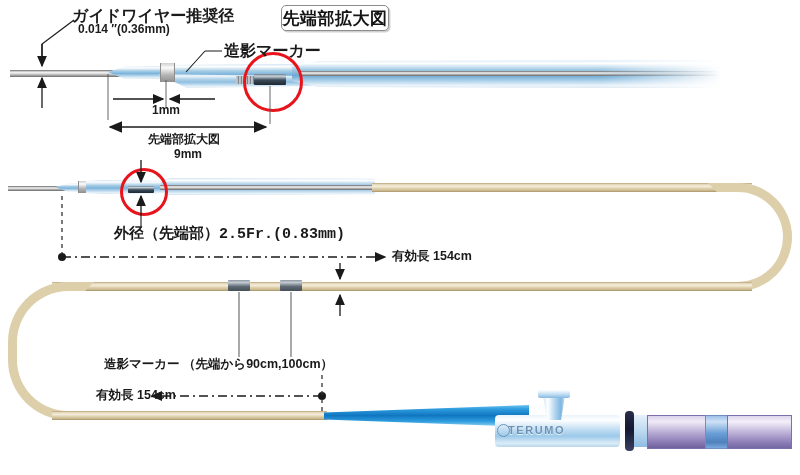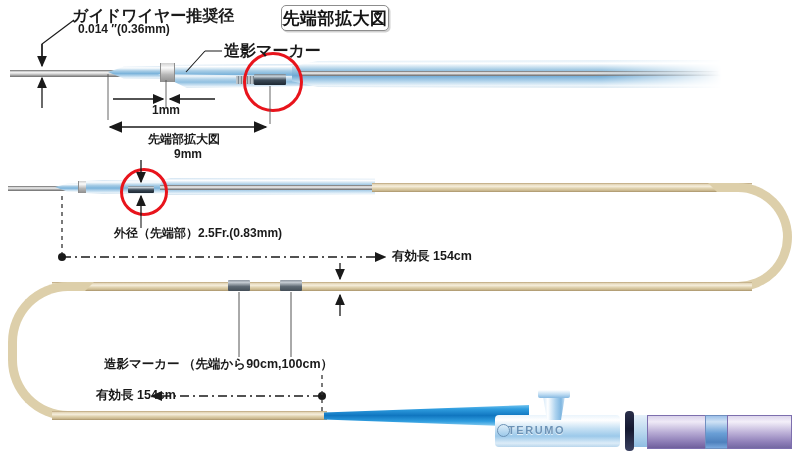--- a/index.html
+++ b/index.html
@@ -272,21 +272,21 @@
   <div class="txt center" style="left:72px; top:6px; font-size:16px;">ガイドワイヤー推奨径</div>
   <div class="txt center" style="left:78px; top:22px; font-size:12px;">0.014 ″(0.36mm)</div>
 
   <div class="txt" style="left:224px; top:41px; font-size:16px;">造影マーカー</div>
 
   <div class="txt center" style="left:152px; top:103px; font-size:12px;">1mm</div>
 
   <div class="txt center" style="left:148px; top:132px; font-size:12px;">先端部拡大図</div>
   <div class="txt center" style="left:174px; top:147px; font-size:12px;">9mm</div>
 
-  <div class="txt" style="left:114px; top:226px; font-size:12px;">外径（先端部）2.5Fr.(0.83mm)</div>
+  <div class="txt" style="left:114px; top:226px; font-size:15px;font-family:Liberation Mono, monospace;">外径（先端部）2.5Fr.(0.83mm)</div>
 
   <div class="txt" style="left:392px; top:249px; font-size:12.5px;">有効長 154cm</div>
 
 
   <div class="txt" style="left:104px; top:357px; font-size:12.5px;">造影マーカー （先端から90cm,100cm）</div>
 
   <div class="txt" style="left:96px; top:388px; font-size:12.5px;">有効長 154cm</div>
 
 </div>
 

